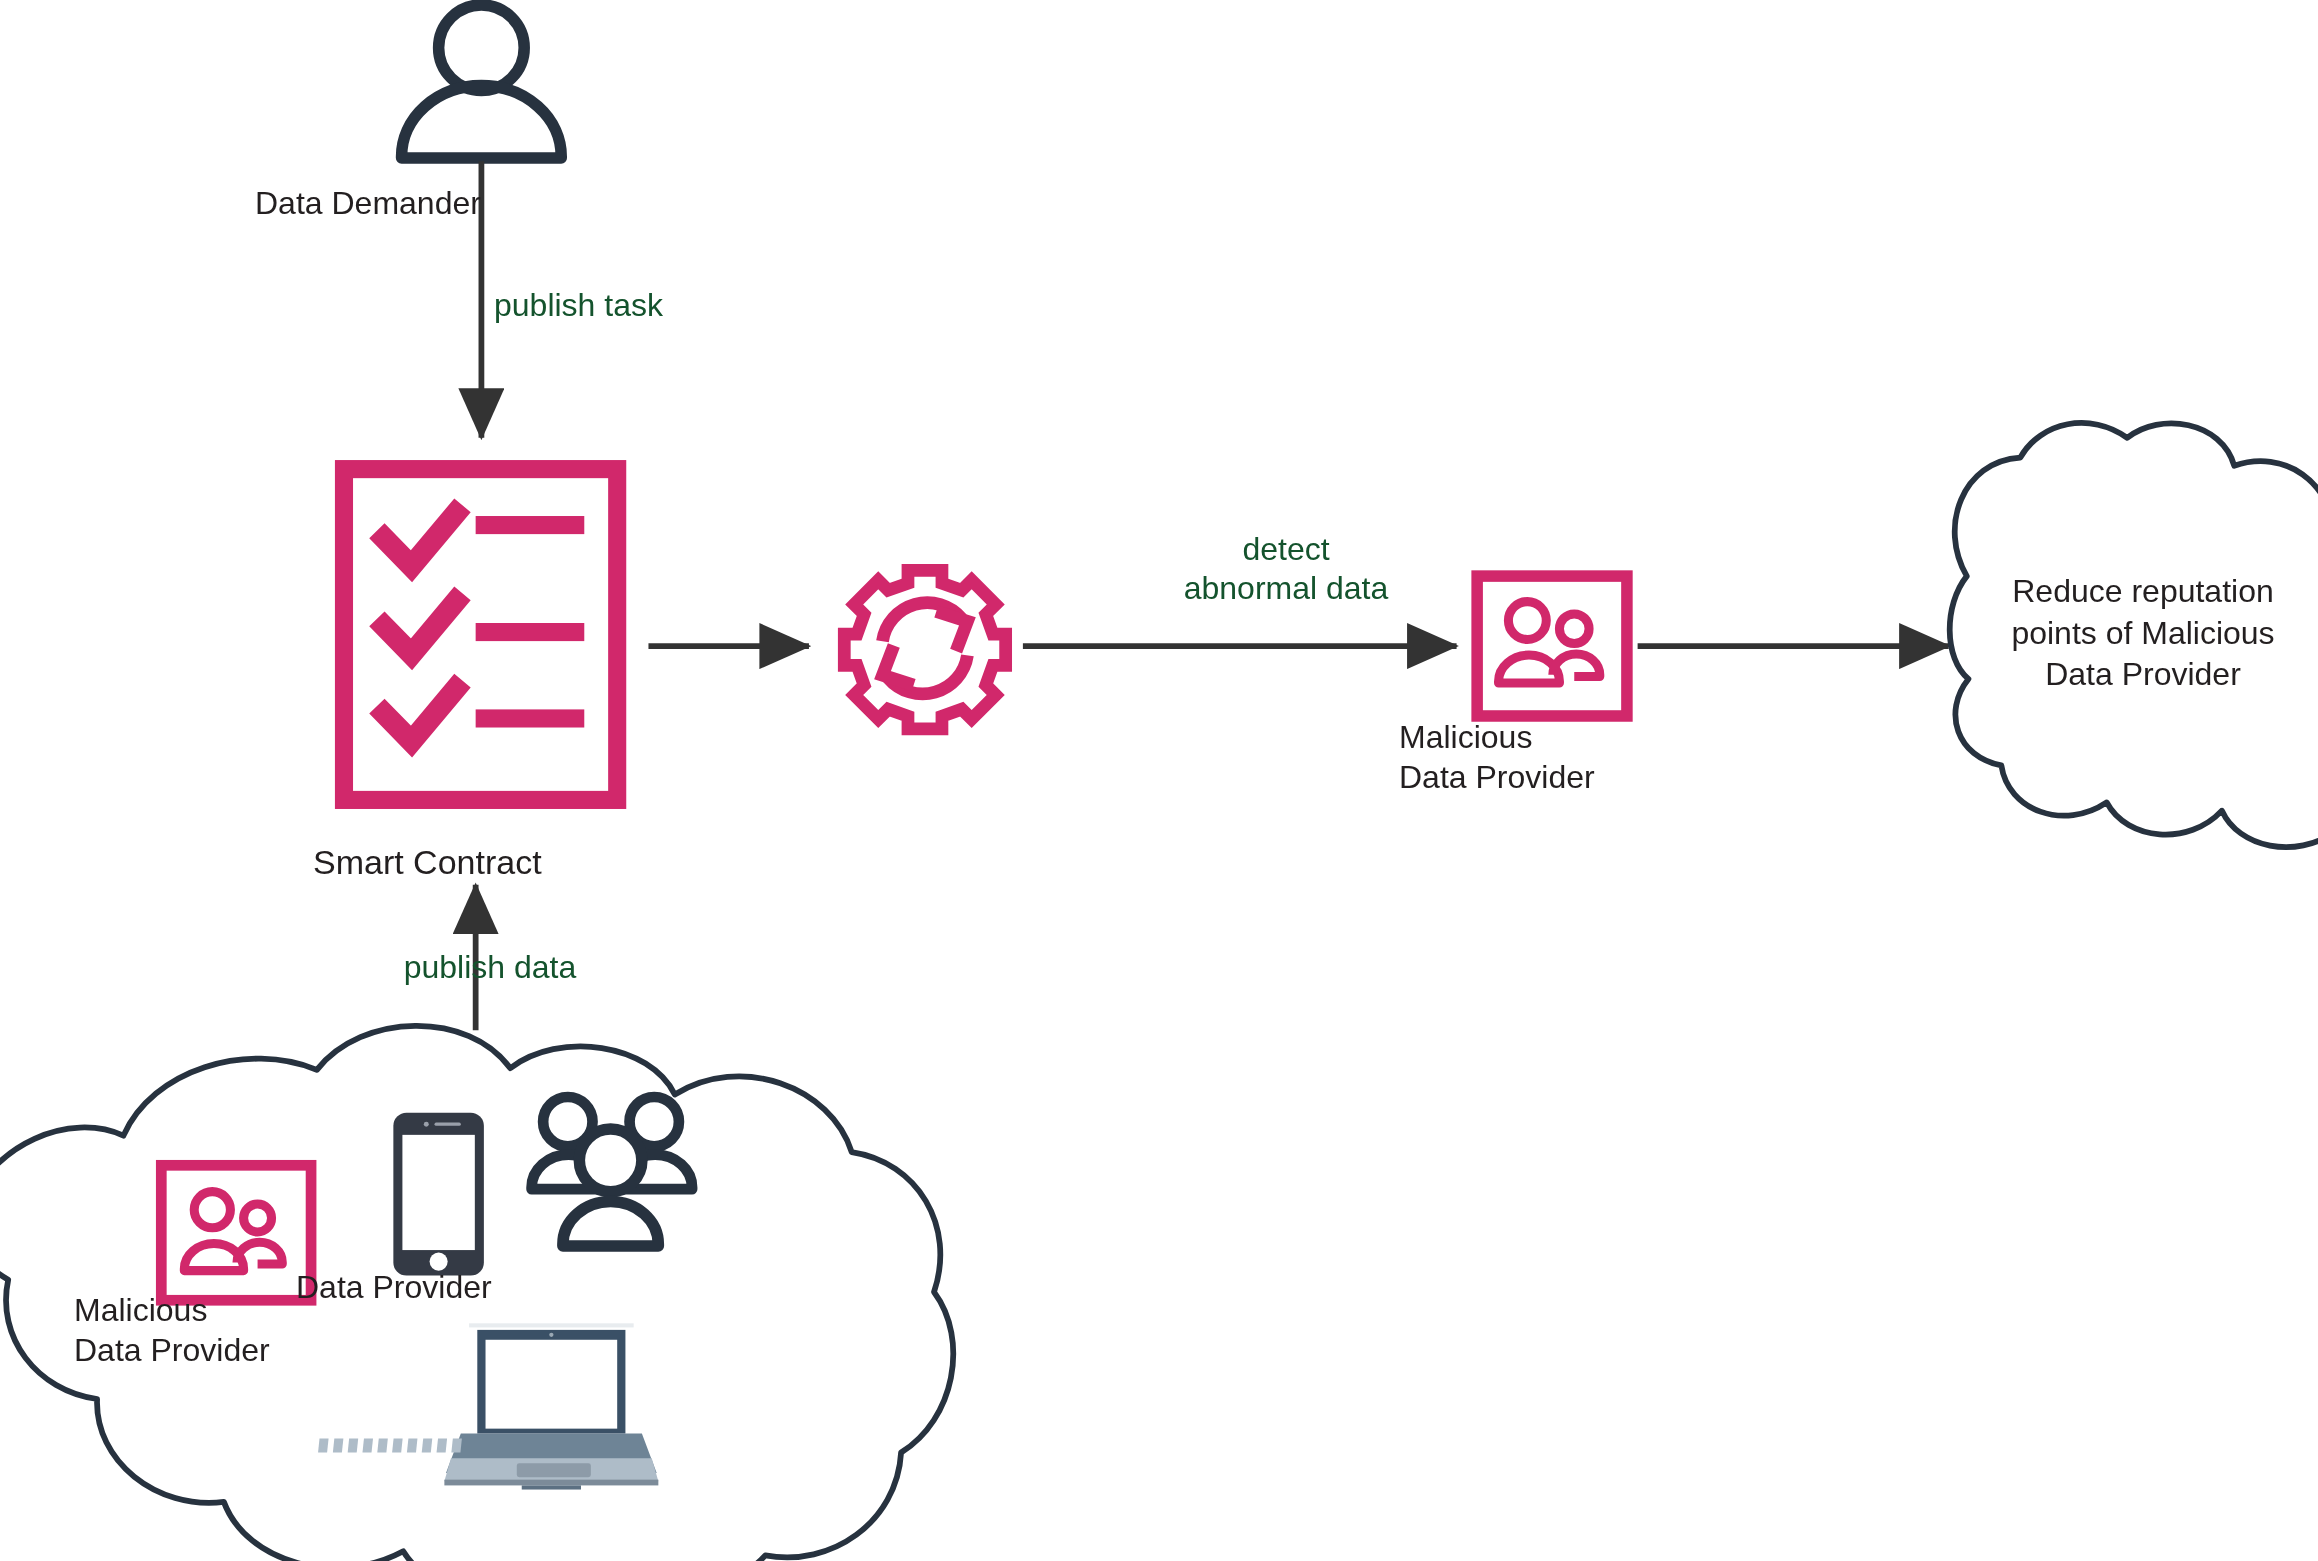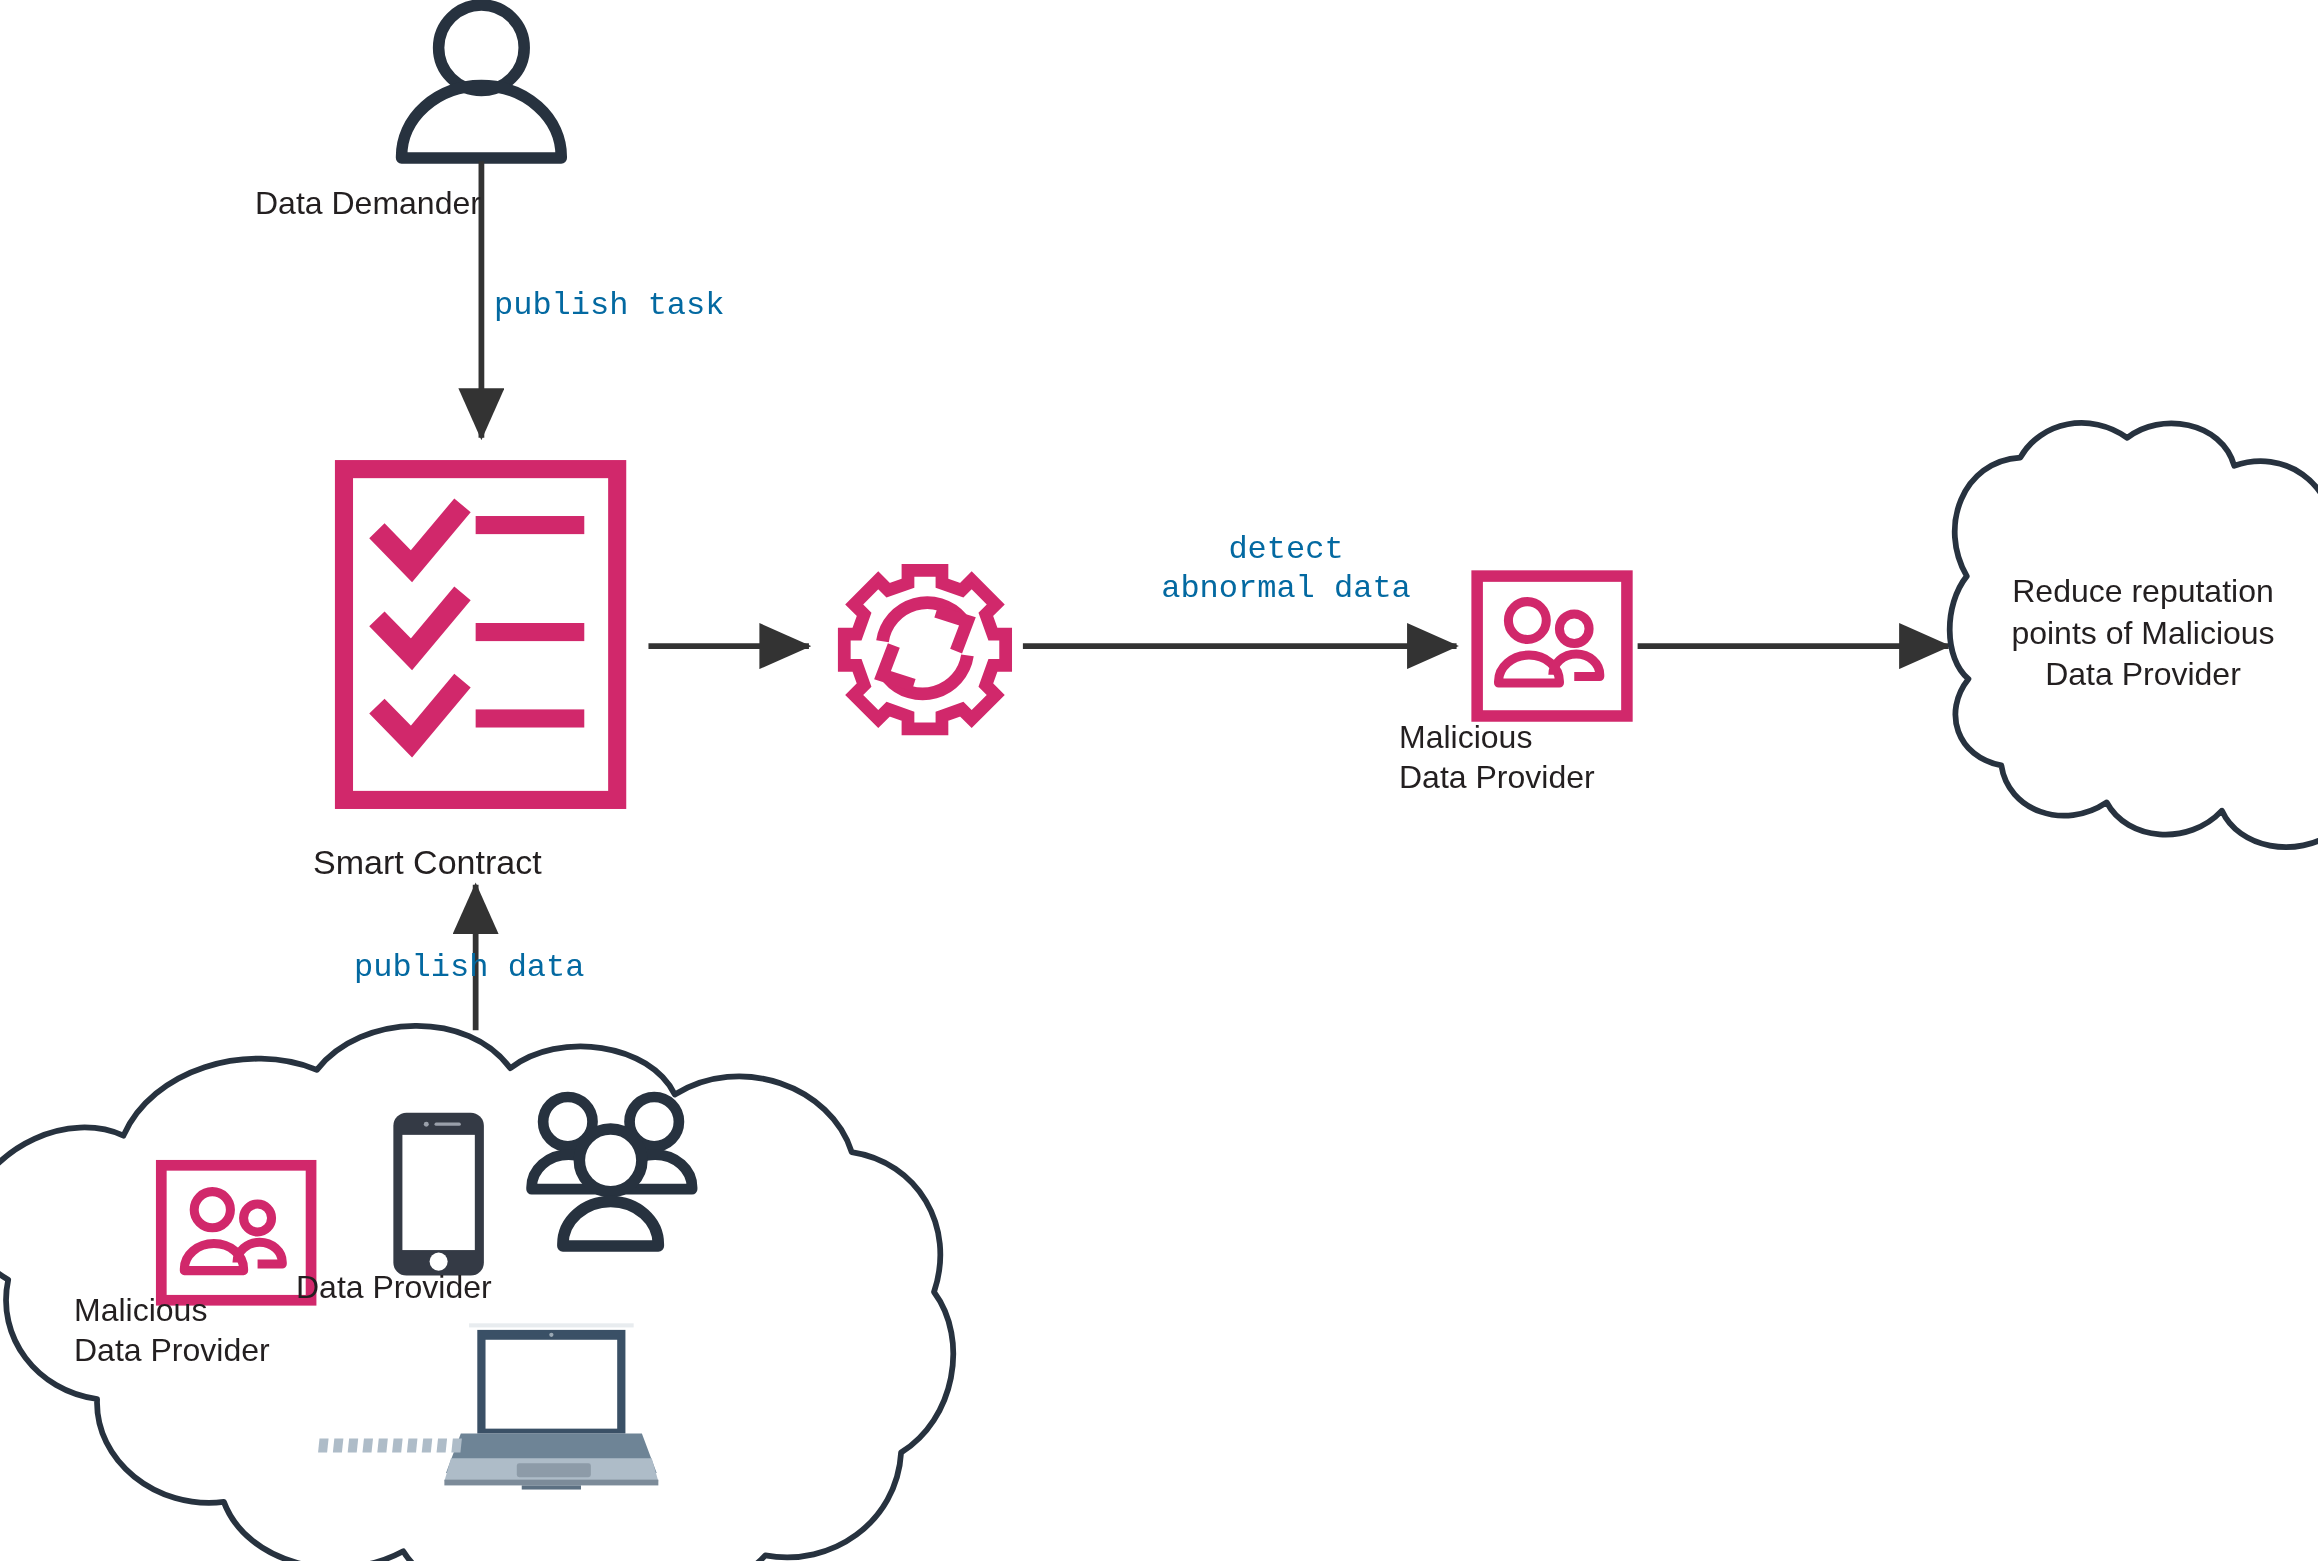--- a/index.html
+++ b/index.html
@@ -30,42 +30,42 @@
     position: absolute;
     color: #231f20;
     font-family: "Liberation Sans", sans-serif;
     line-height: 1.25;
     white-space: pre-line;
     pointer-events: none;
   }
   .edge-label {
     position: absolute;
     text-align: center;
-    color: #0369a1;
-    font-family: Liberation Mono, monospace;
+    color: #14532d;
+    font-family: Liberation Sans, sans-serif;
     line-height: 1.22;
     white-space: pre-line;
   }
   .cloud-text {
     position: absolute;
     text-align: center;
     color: #231f20;
     font-family: "Liberation Sans", sans-serif;
     line-height: 1.3;
     white-space: pre-line;
   }
   .lbl-demander   { left: 255px;  top: 183px;  width: 346px; font-size: 32px; }
   .lbl-contract   { left: 313px;  top: 841px; width: 346px; font-size: 34px; }
   .lbl-ecod       { left: 724px;  top: 764px;  width: 428px; font-size: 32px; }
   .lbl-malicious  { left: 1399px; top: 717px;  width: 378px; font-size: 32px; }
   .lbl-cloud-mal  { left: 74px;   top: 1290px; width: 346px; font-size: 32px; }
   .lbl-dataprov   { left: 296px;  top: 1267px; width: 362px; font-size: 32px; }
   .lbl-publishtask{ left: 494px;  top: 286px;  width: 272px; font-size: 32px; text-align: left;}
   .lbl-detect     { left: 1113px; top: 530px;  width: 346px; font-size: 32px; }
-  .lbl-publishdata{ left: 354px;  top: 948px; width: 272px; font-size: 32px; text-align: left;}
+  .lbl-publishdata{ left: 354px;  top: 948px; width: 272px; font-size: 32px; text-align: center;}
   .txt-reducecloud{ left: 1966px; top: 571px;  width: 354px; font-size: 32px; }
 </style>
 </head>
 <body>
 
 <div id="diagram-root">
 
   <svg id="diagram-svg" viewBox="0 0 2818 1898" xmlns="http://www.w3.org/2000/svg">
     <defs>
       <marker id="arrowDark" markerWidth="9" markerHeight="8" refX="8.6" refY="4" orient="auto" markerUnits="strokeWidth">

